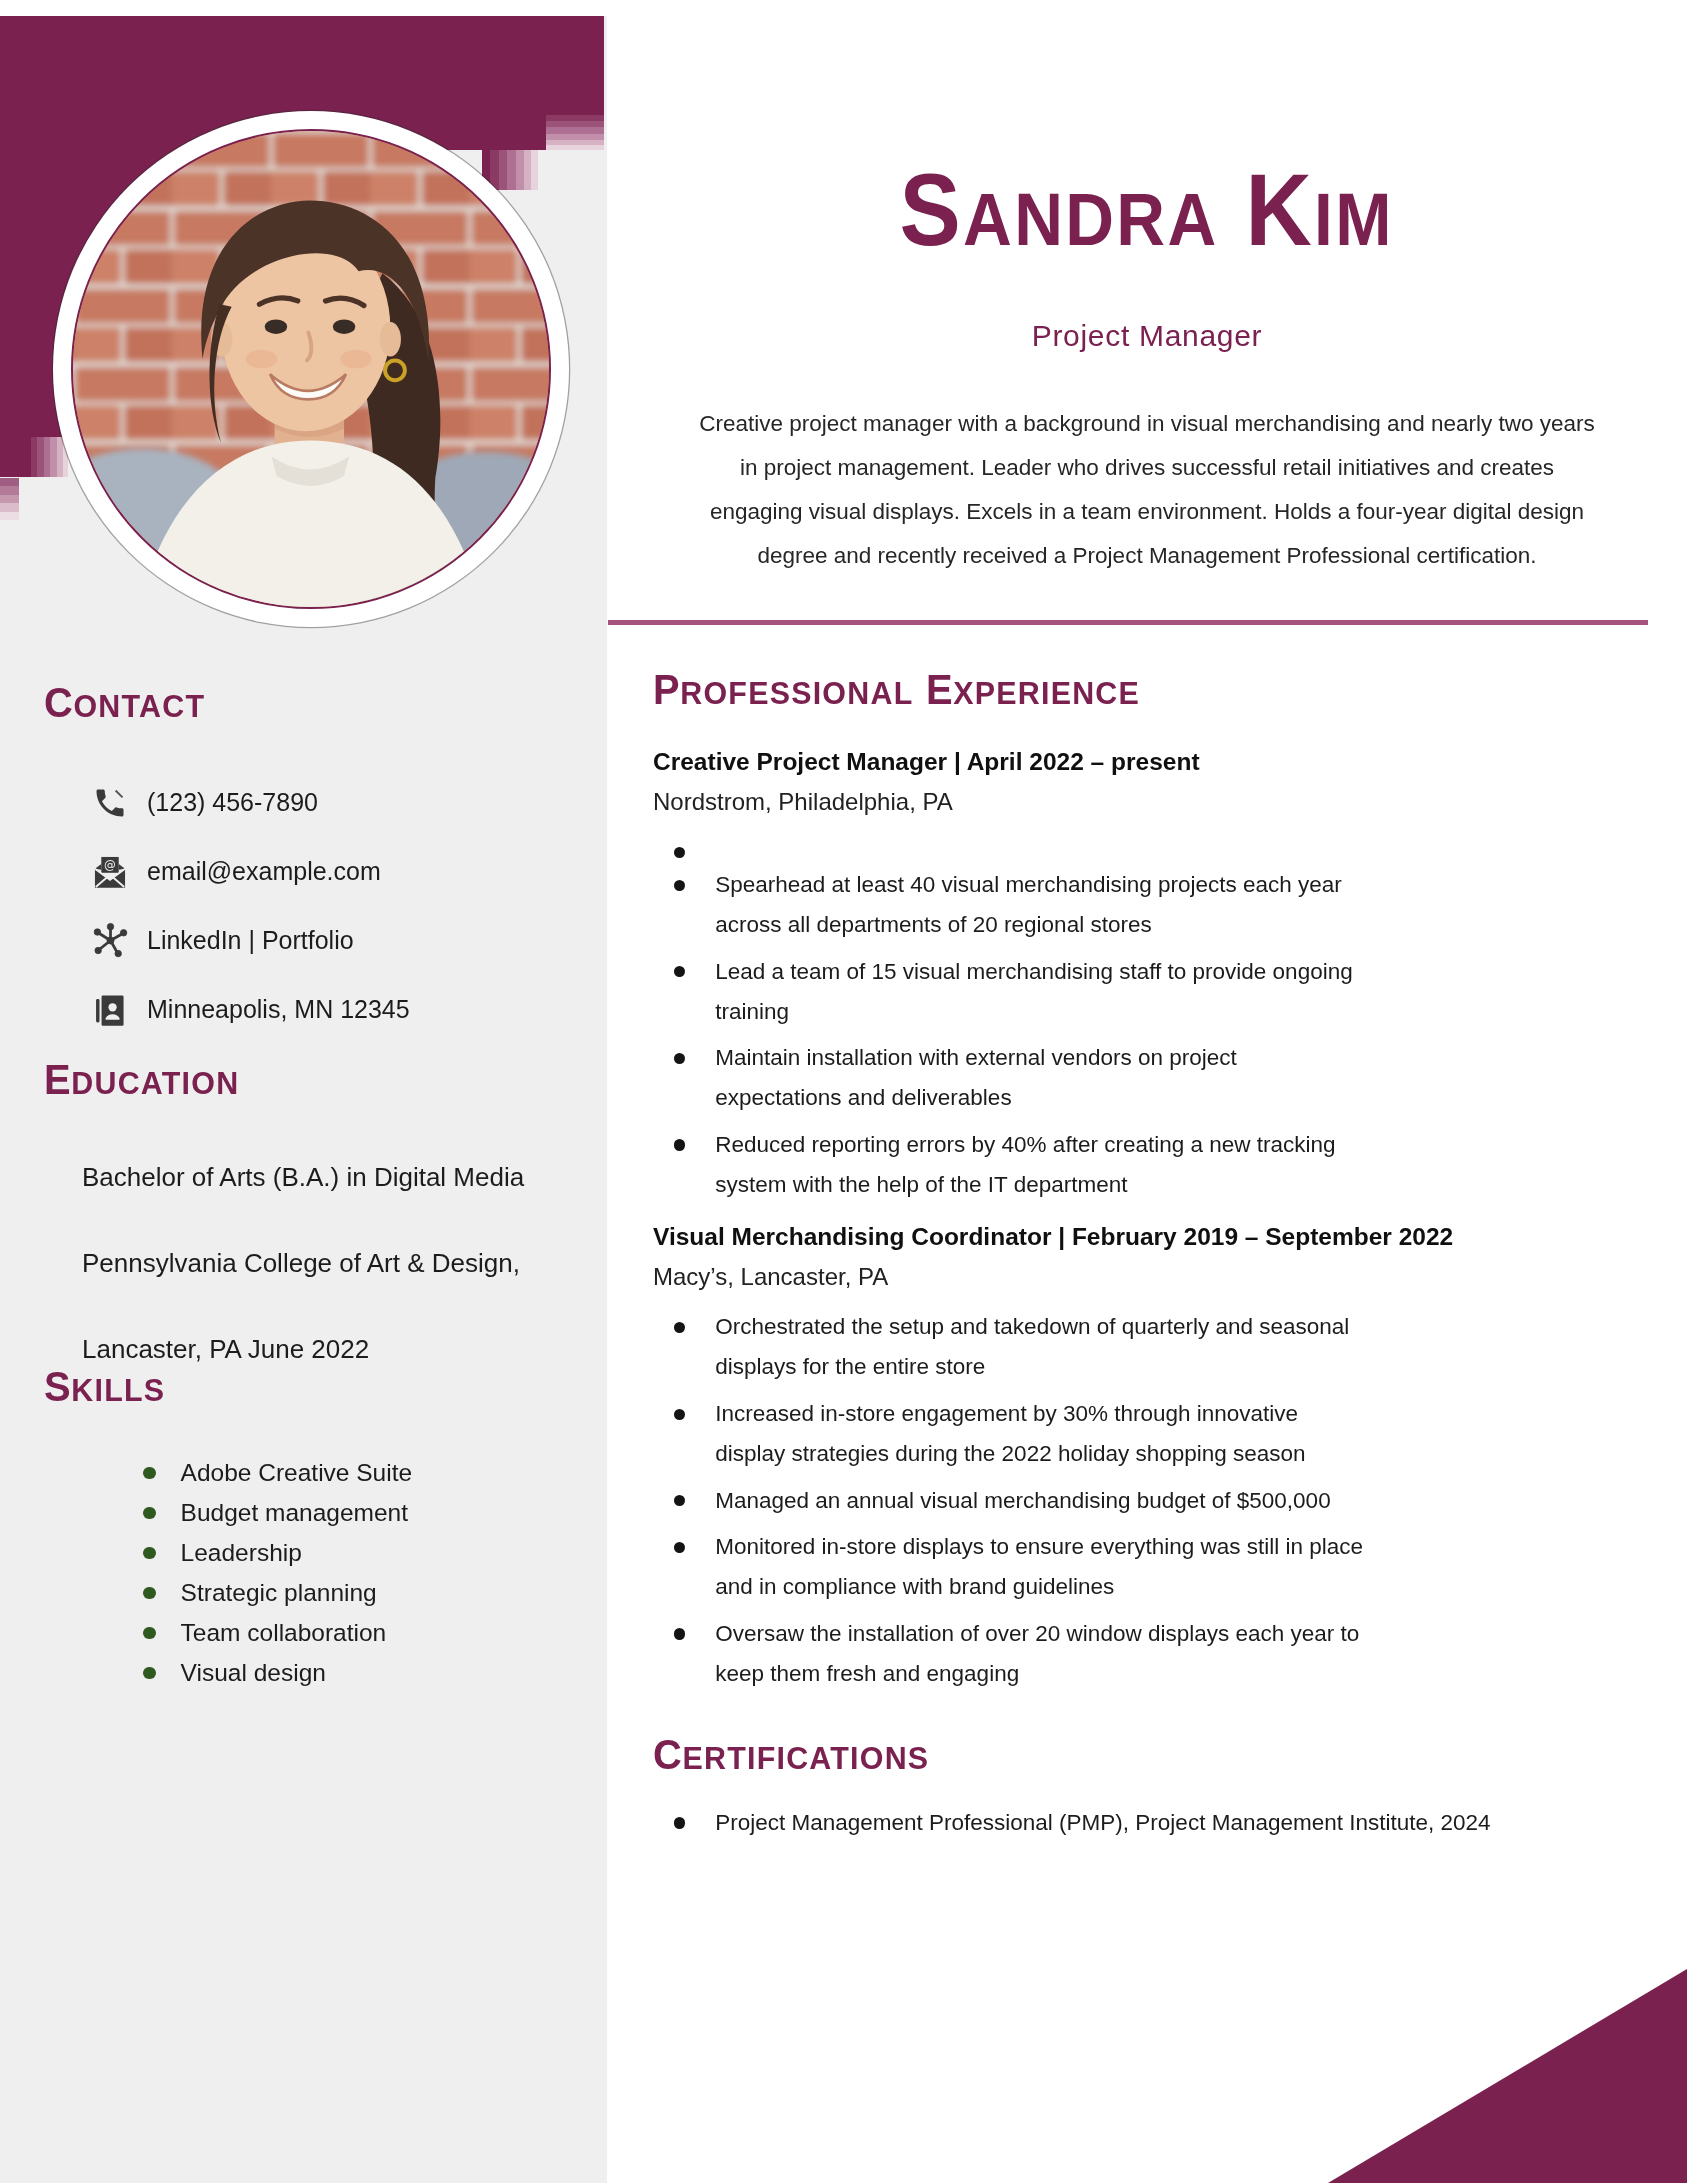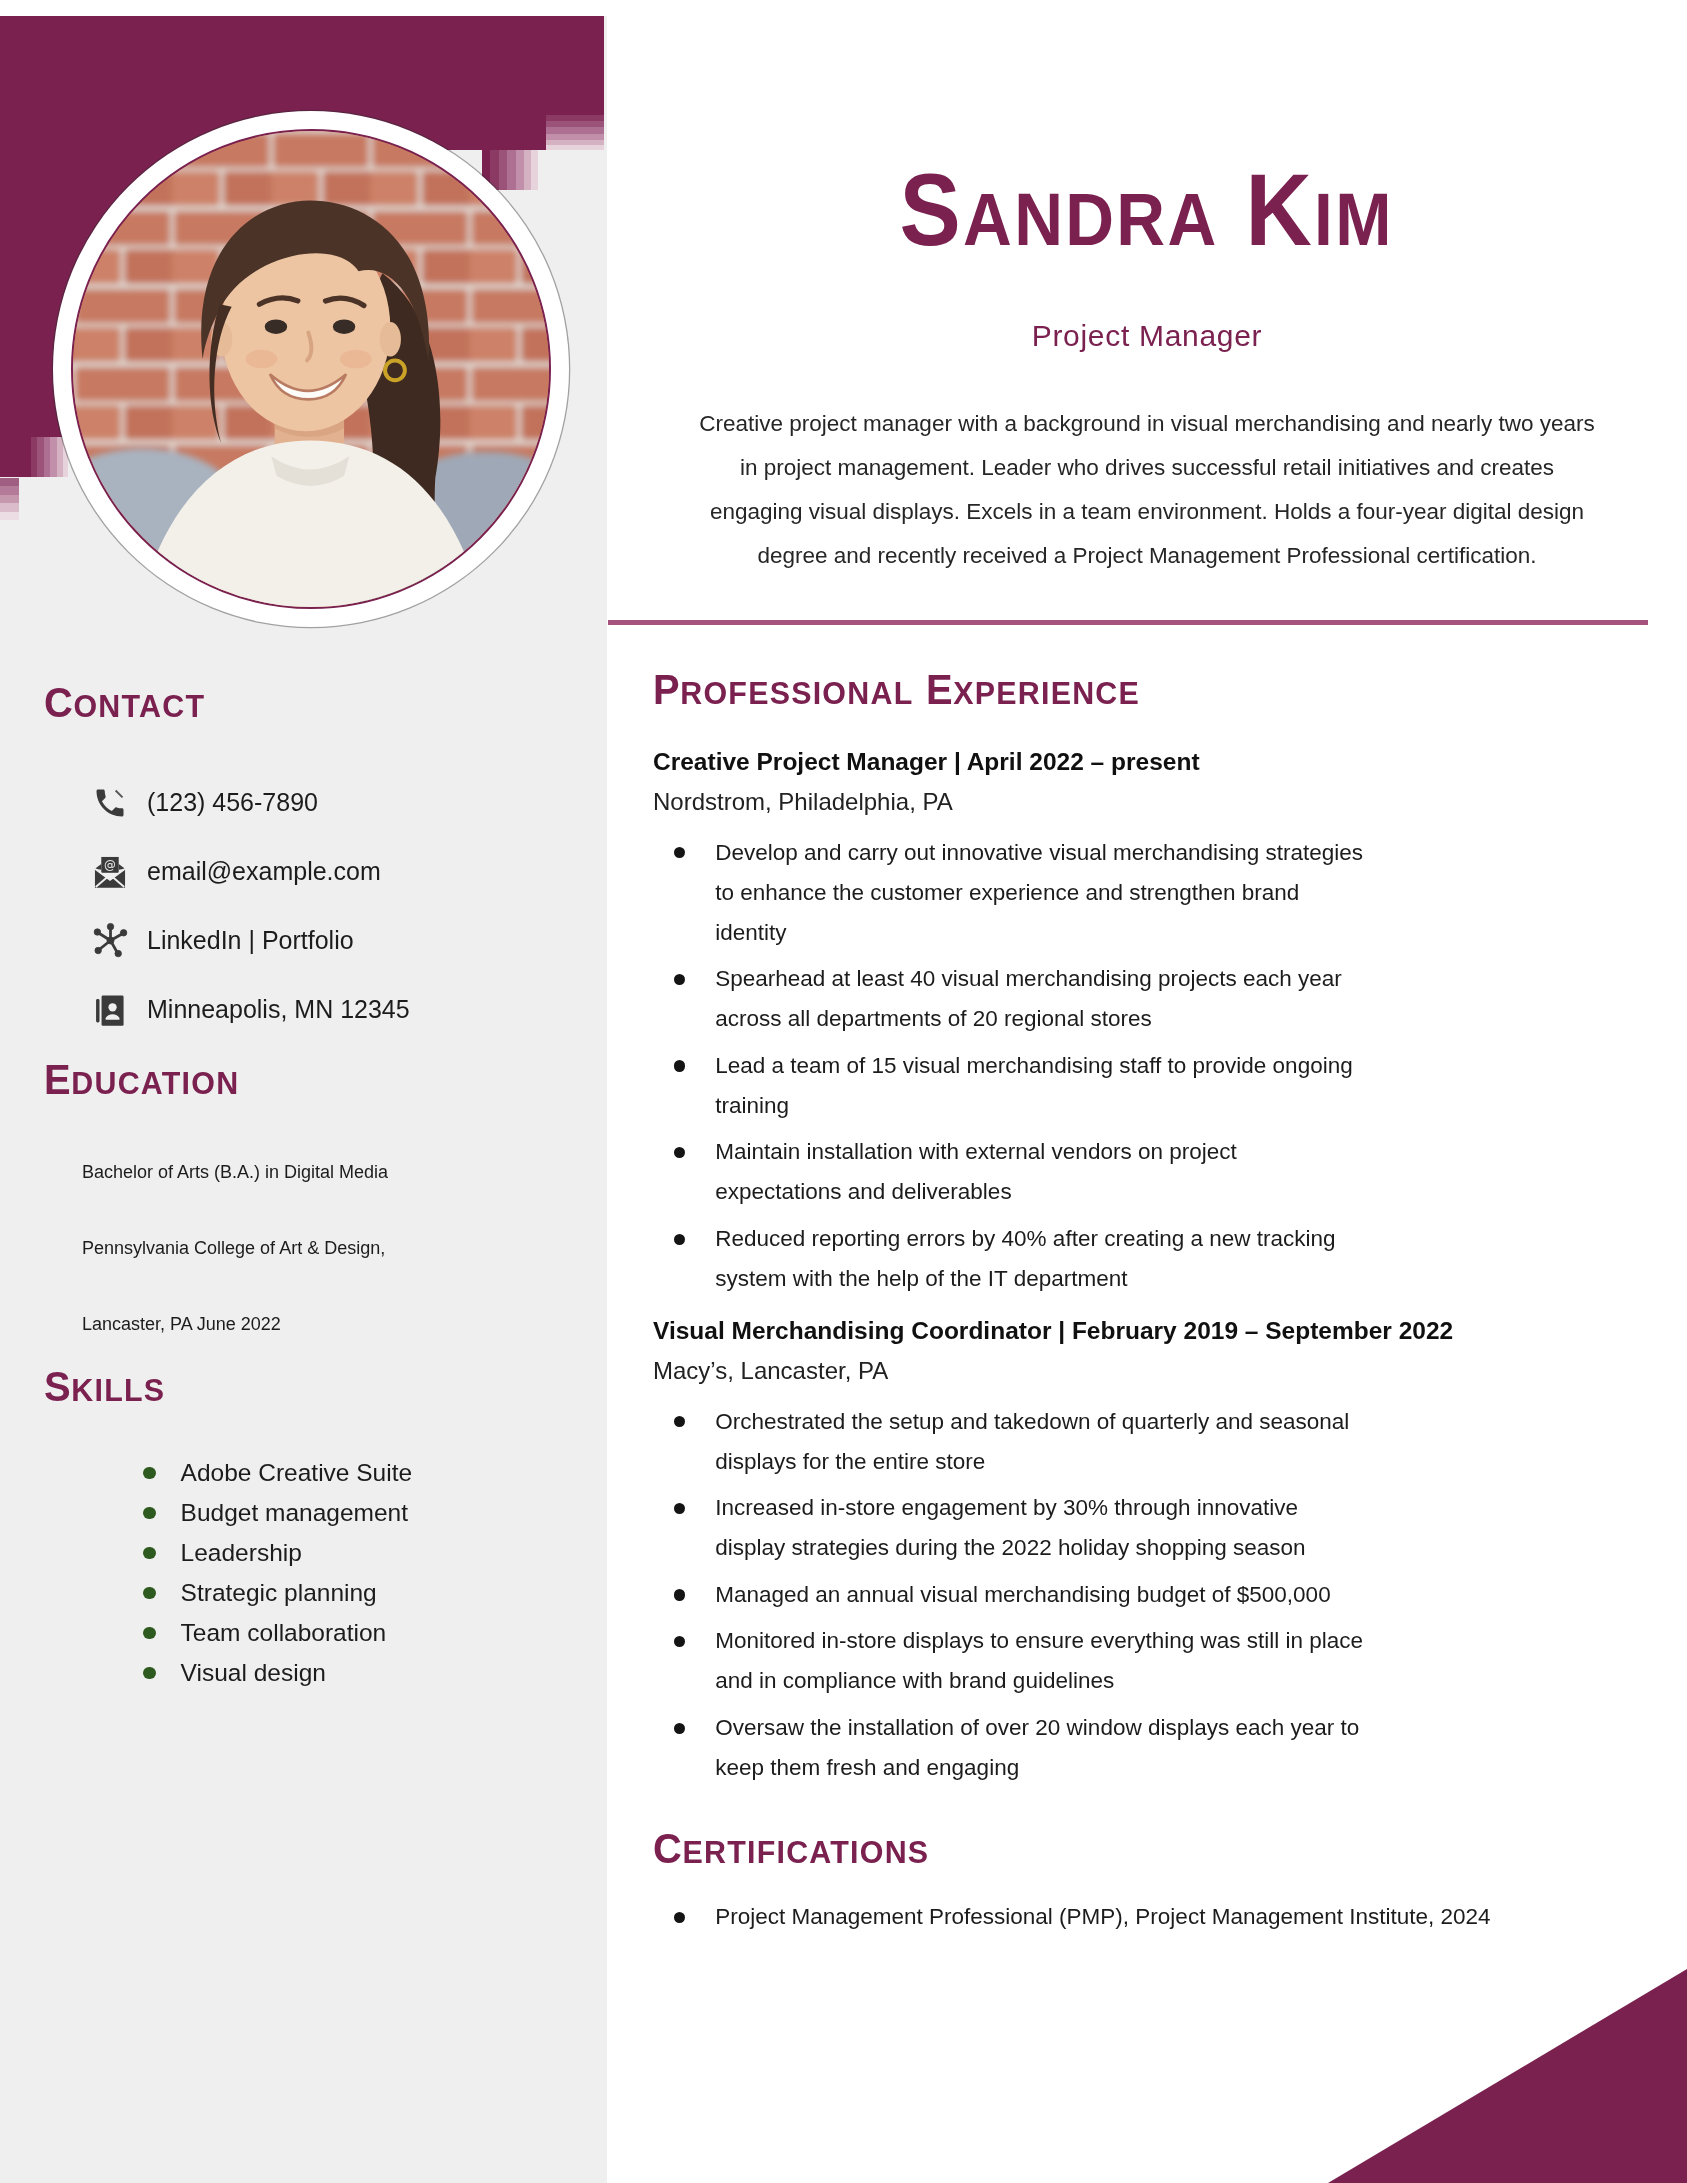--- a/index.html
+++ b/index.html
@@ -45,21 +45,21 @@
   .h2 .wsp{display:inline-block;width:13.2px;}
 
   #sec-contact{top:663px;}
   .c-list{margin-top:41px;list-style:none;}
   .c-item{display:flex;align-items:center;height:69px;}
   .c-icon{flex:none;width:42px;height:41px;margin-left:45px;display:flex;align-items:center;justify-content:center;}
   .c-text{margin-left:16px;font-size:25px;color:var(--ink);}
 
   #sec-education{top:1040px;}
   .edu-lines{margin-top:58px;padding-left:38px;}
-  .edu-line{font-size:18px;color:var(--ink);margin-bottom:55px;}
+  .edu-line{font-size:26px;color:var(--ink);margin-bottom:55px;}
 
   #sec-skills{top:1347px;}
   .s-list{margin-top:42px;list-style:none;}
   .s-item{display:flex;align-items:center;height:40px;}
   .s-dot{flex:none;width:12.6px;height:12.6px;border-radius:50%;background:var(--skill-dot);margin-left:99px;}
   .s-text{margin-left:25px;font-size:24.5px;color:var(--ink);}
 
   
   .main{position:absolute;left:607px;top:0;width:1080px;height:2183px;background:#ffffff;}
 
@@ -272,21 +272,20 @@
 
     <div class="content">
       <h2 class="h2"><span class="ld">P</span><span class="sm">ROFESSIONAL</span><span class="wsp"></span><span class="ld">E</span><span class="sm">XPERIENCE</span></h2>
 
       <div class="job">
         <div class="jt">Creative Project Manager | April 2022 – present</div>
         <div class="jc">Nordstrom, Philadelphia, PA</div>
         <ul class="bullets">
           <li>
               <span class="b-dot"></span>
-              <span class="b-text">Develop and carry out innovative visual merchandising strategies to enhance the customer experience and strengthen brand identity</span>
             </li>
           <li>
               <span class="b-dot"></span>
               <span class="b-text">Spearhead at least 40 visual merchandising projects each year across all departments of 20 regional stores</span>
             </li>
           <li>
               <span class="b-dot"></span>
               <span class="b-text">Lead a team of 15 visual merchandising staff to provide ongoing training</span>
             </li>
           <li>

